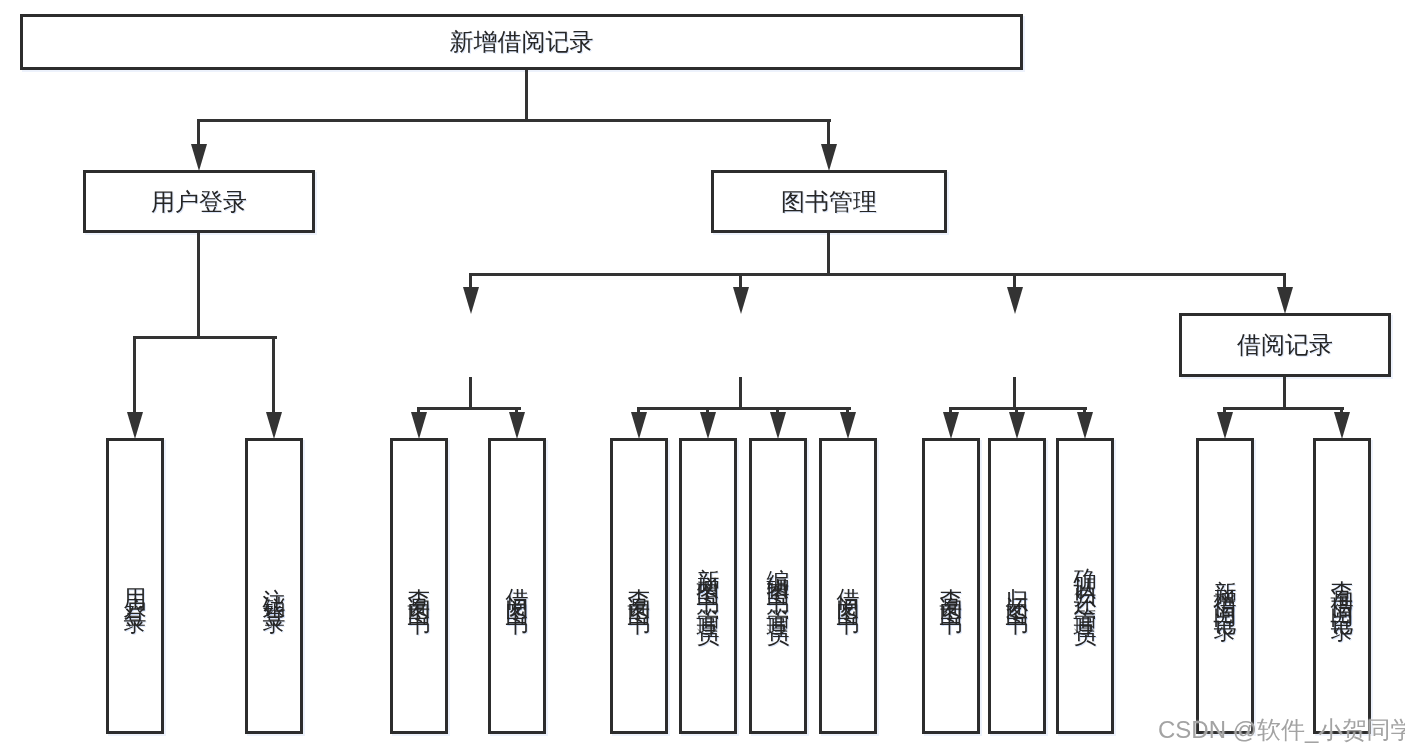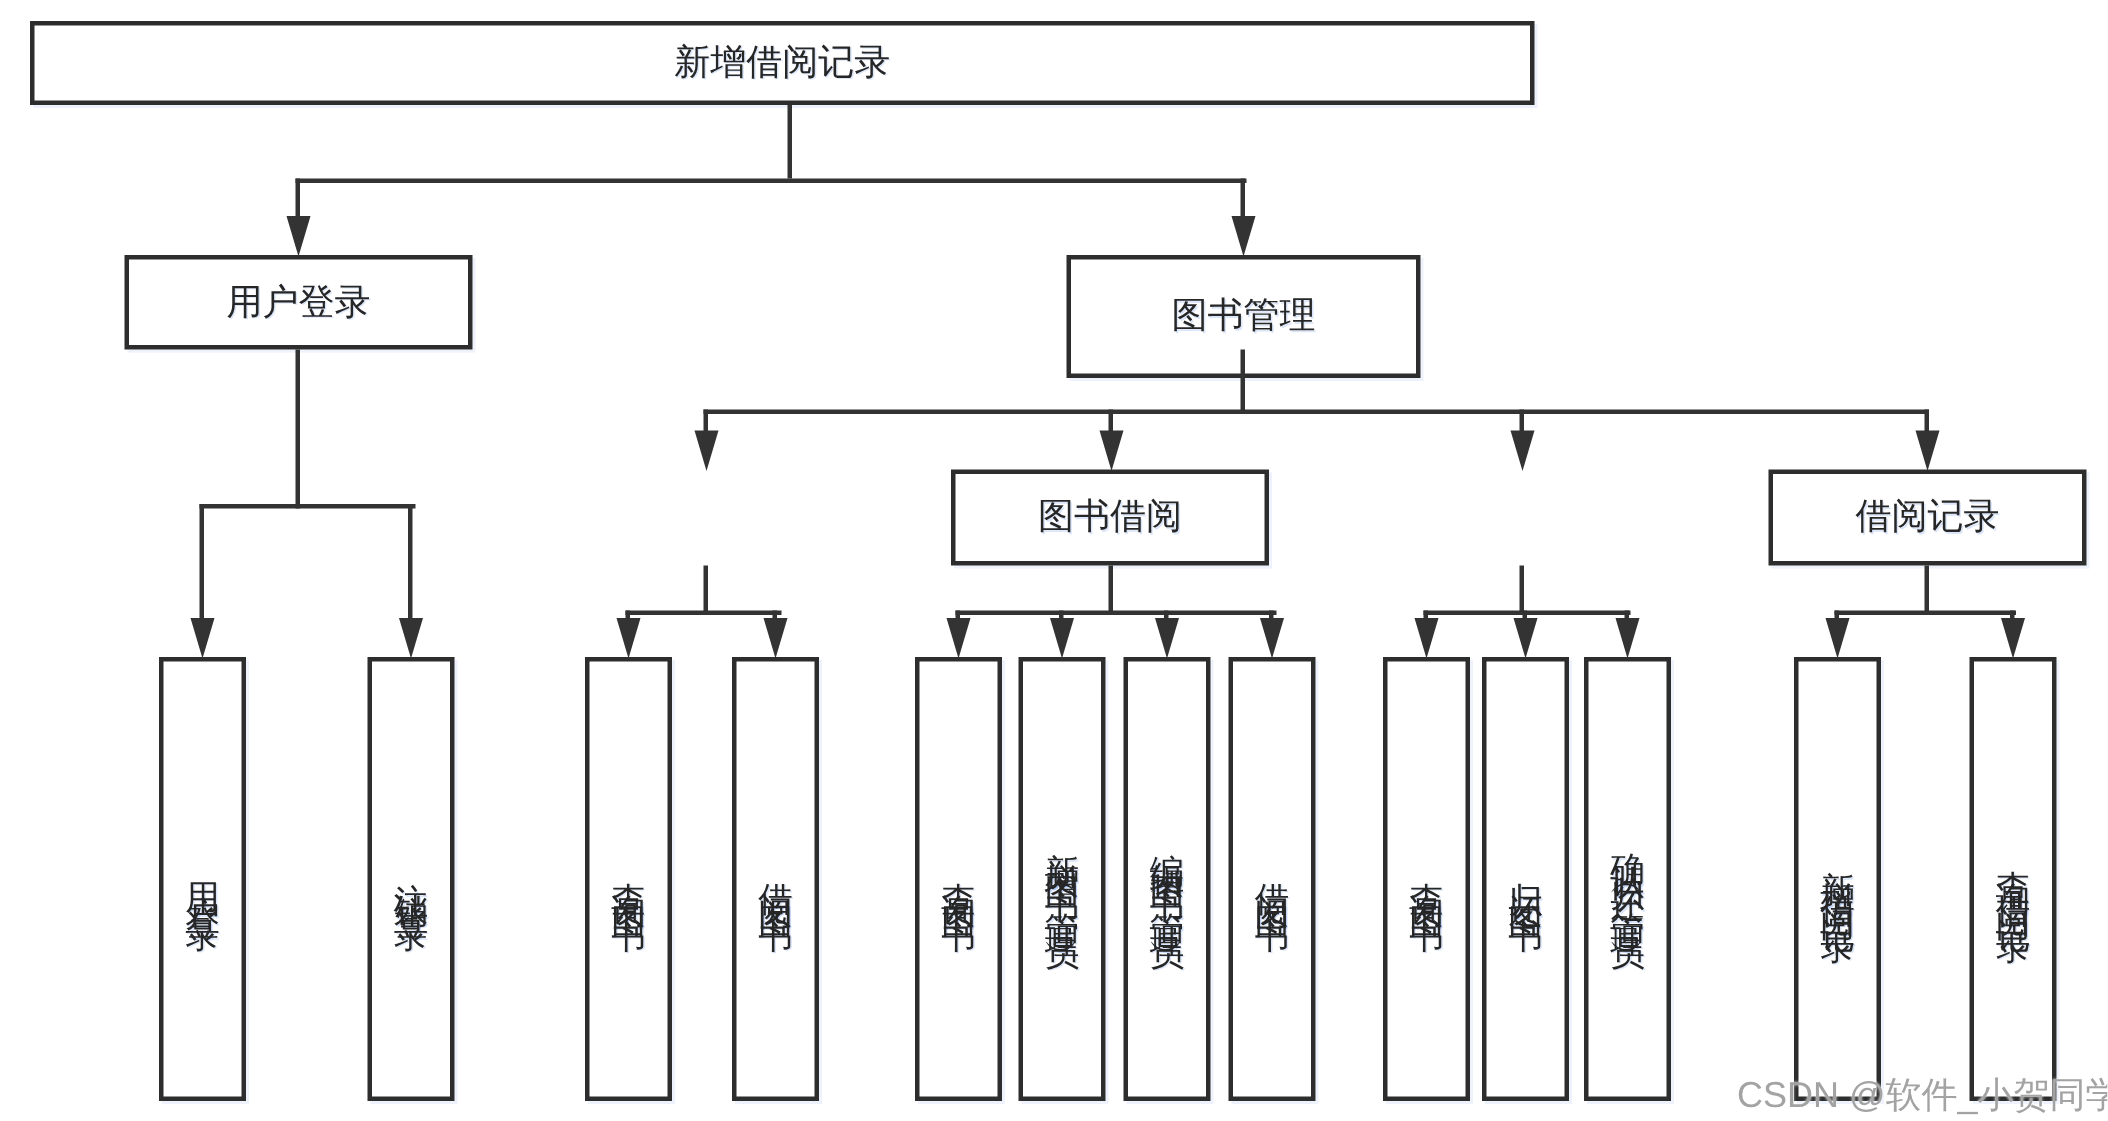--- a/index.html
+++ b/index.html
@@ -51,28 +51,25 @@
 <div class="stage">
 
   <div class="box" style="left:20px;top:14px;width:1003px;height:56px">
     <span class="lbl">新增借阅记录</span>
   </div>
 
   <div class="box" style="left:83px;top:170px;width:232px;height:63px">
     <span class="lbl">用户登录</span>
   </div>
 
-  <div class="box" style="left:711px;top:170px;width:236px;height:82px">
+  <div class="box" style="left:711px;top:170px;width:236px;height:63px">
     <span class="lbl">图书管理</span>
   </div>
 
 
-  <div class="box" style="left:634px;top:313px;width:212px;height:64px">
-    <span class="lbl">图书借阅</span>
-  </div>
 
 
   <div class="box" style="left:1179px;top:313px;width:212px;height:64px">
     <span class="lbl">借阅记录</span>
   </div>
 
   <div class="box leaf" style="left:106px;top:438px">
     <span class="vtext">用户登录</span>
   </div>
   <div class="box leaf" style="left:245px;top:438px">

